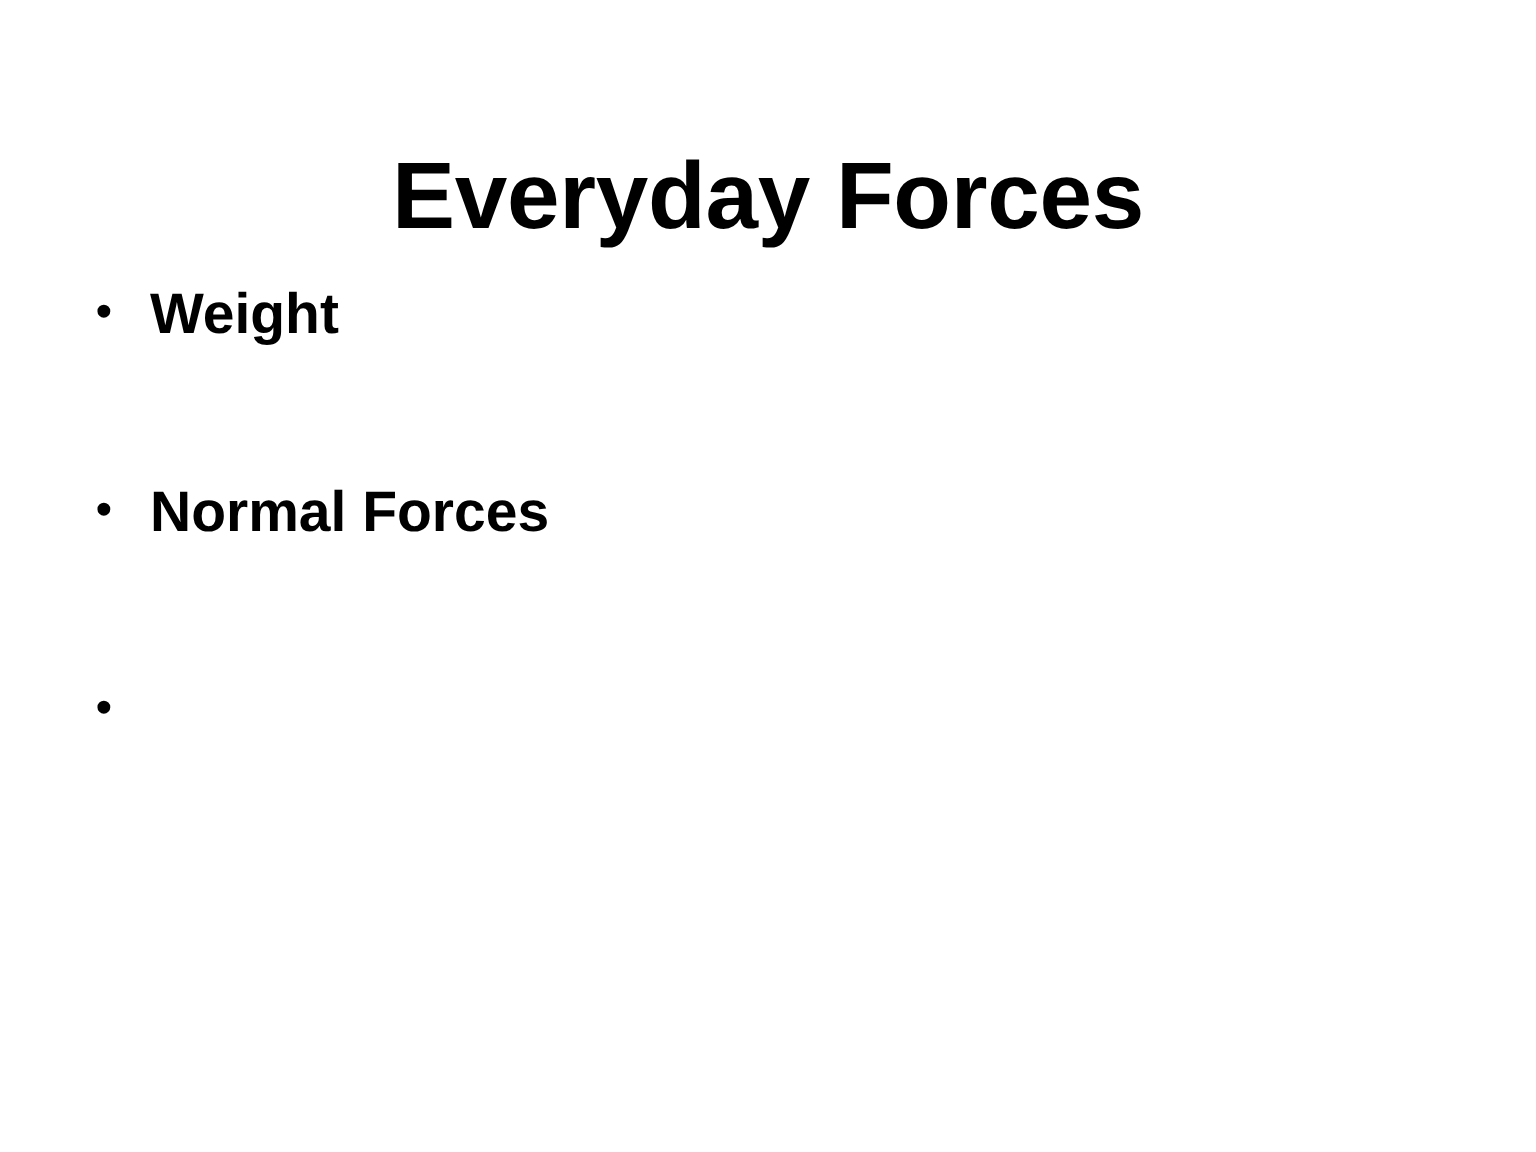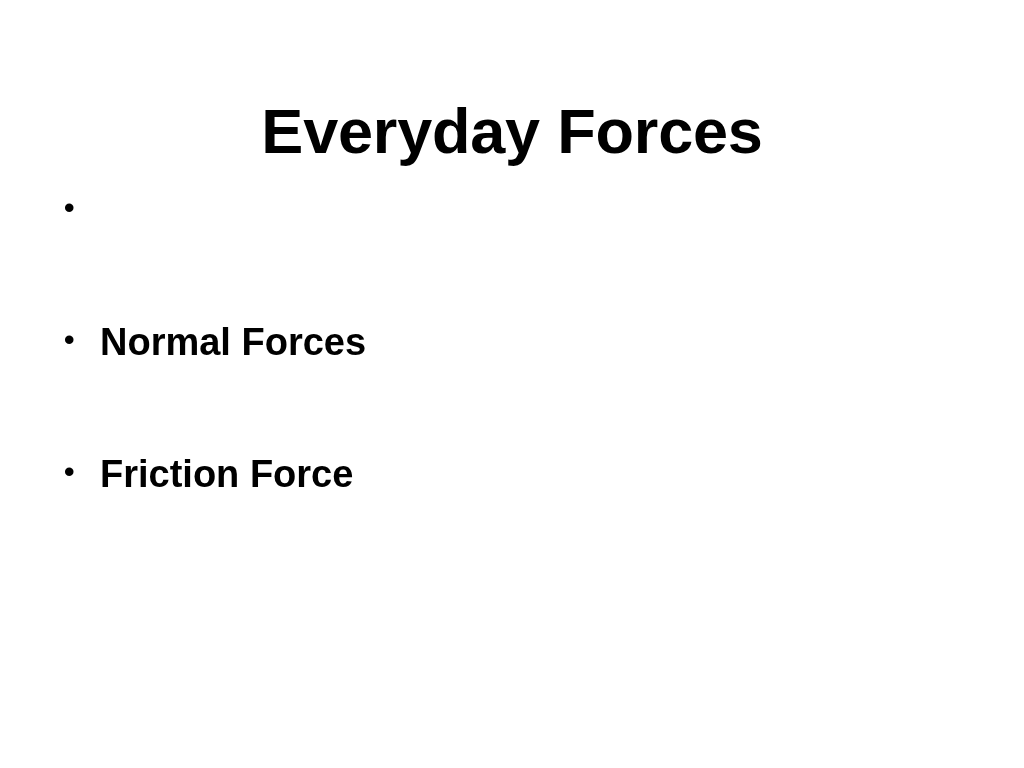--- a/index.html
+++ b/index.html
@@ -73,27 +73,27 @@
 <body>
 
 <div class="slide">
 
   <h1 class="slide-title">Everyday Forces</h1>
 
   <ul class="bullet-list">
 
     <li class="bullet-item">
       <span class="bullet-marker">•</span>
+      <span class="bullet-text">Weight</span>
     </li>
 
     <li class="bullet-item">
       <span class="bullet-marker">•</span>
       <span class="bullet-text">Normal Forces</span>
     </li>
 
     <li class="bullet-item">
       <span class="bullet-marker">•</span>
-      <span class="bullet-text">Friction Force</span>
     </li>
 
   </ul>
 
 </div>
 
 </body></html>

